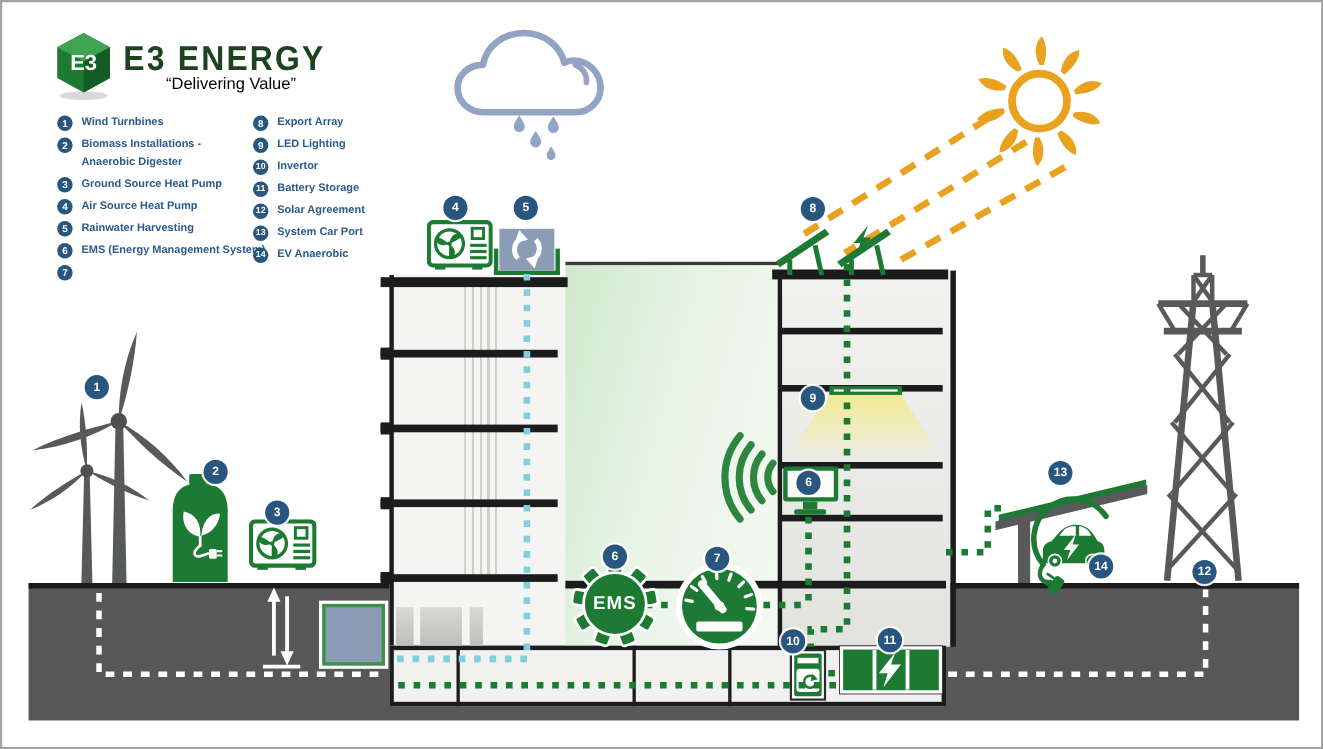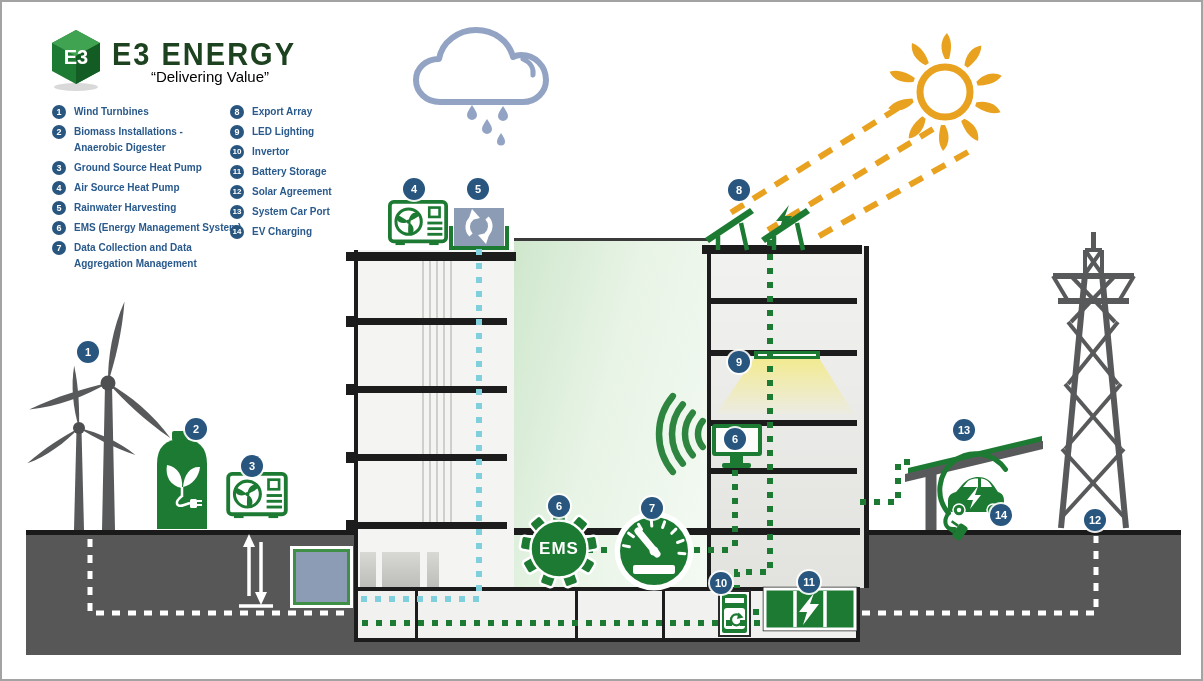--- a/index.html
+++ b/index.html
@@ -100,21 +100,20 @@
     <div class="legend-item">
         <span class="lnum">5</span>
         <span class="ltext"><span>Rainwater Harvesting</span></span>
       </div>
     <div class="legend-item">
         <span class="lnum">6</span>
         <span class="ltext"><span>EMS (Energy Management System)</span></span>
       </div>
     <div class="legend-item">
         <span class="lnum">7</span>
-        <span class="ltext"><span>Data Collection and Data</span><span class="l2">Aggregation Management</span></span>
       </div>
   </div>
   <div class="legend-col" style="left:228px">
     <div class="legend-item">
         <span class="lnum">8</span>
         <span class="ltext"><span>Export Array</span></span>
       </div>
     <div class="legend-item">
         <span class="lnum">9</span>
         <span class="ltext"><span>LED Lighting</span></span>
@@ -130,21 +129,21 @@
     <div class="legend-item">
         <span class="lnum" style="font-size:8px">12</span>
         <span class="ltext"><span>Solar Agreement</span></span>
       </div>
     <div class="legend-item">
         <span class="lnum" style="font-size:8px">13</span>
         <span class="ltext"><span>System Car Port</span></span>
       </div>
     <div class="legend-item">
         <span class="lnum" style="font-size:8px">14</span>
-        <span class="ltext"><span>EV Charging</span></span>
+        <span class="ltext"><span>EV Anaerobic</span></span>
       </div>
   </div>
 
   <div class="ground"></div>
   <div class="glow"></div>
 
   <div class="tower-left"></div>
   <div class="louvers"></div>
   <div class="atrium"></div>
   <div class="tower-right"></div>

